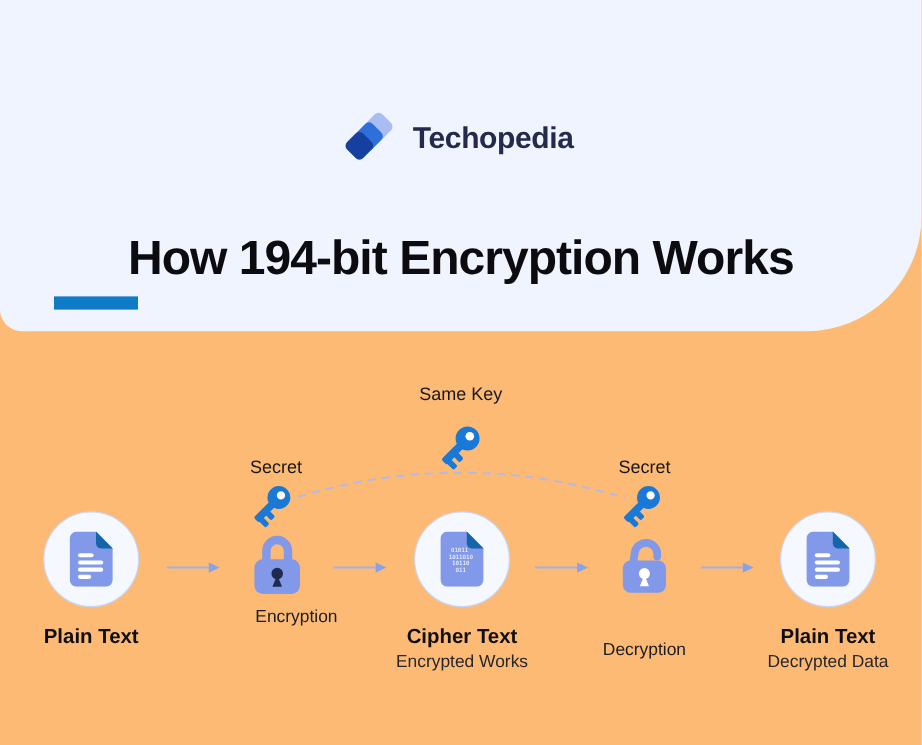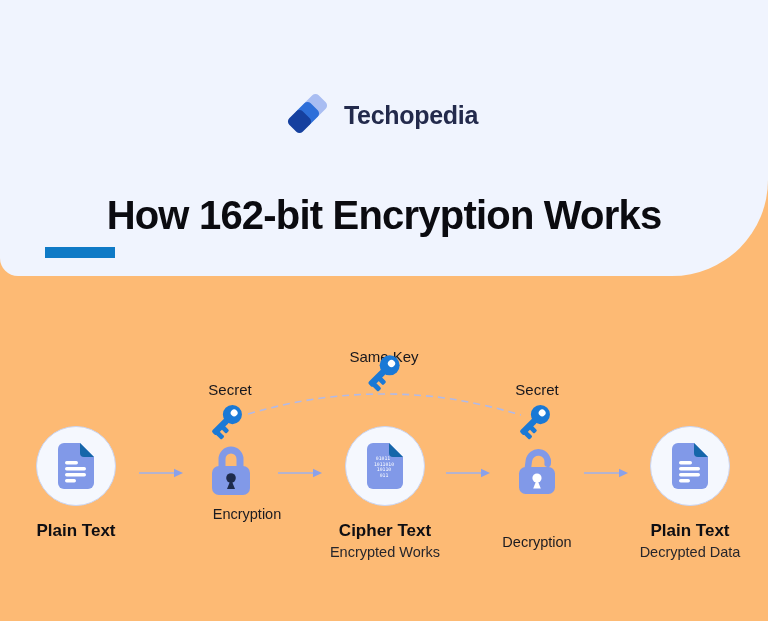--- a/index.html
+++ b/index.html
@@ -23,21 +23,21 @@
   .logo-sq.mid{left:8px;top:11px;background:#2e6fd9;}
   .logo-sq.dark{left:0px;top:19px;background:#16409f;}
   .logo-text{font-size:25px;font-weight:700;color:#232a4c;letter-spacing:-0.3px;}
   .title{
     position:absolute;top:193px;left:0;width:768px;text-align:center;
     font-size:40px;font-weight:700;color:#0b0b10;letter-spacing:-0.8px;white-space:nowrap;
   }
   .title-underline{position:absolute;left:45px;top:247px;width:70px;height:11px;background:#0f7ac6;}
   
   .lbl{position:absolute;text-align:center;color:#17171d;font-size:15px;}
-  .same-key{top:348px;left:0;width:768px;}
+  .same-key{top:320px;left:0;width:768px;}
   .secret-l{top:381px;left:180px;width:100px;}
   .secret-r{top:381px;left:487px;width:100px;}
   .keyicon{position:absolute;width:44px;height:44px;}
   .key-center{left:362px;top:349px;}
   .key-l{left:206px;top:399px;width:42px;height:42px;}
   .key-r{left:514px;top:399px;width:42px;height:42px;}
   .connector{position:absolute;left:0;top:0;width:768px;height:621px;pointer-events:none;}
   .circle{
     position:absolute;width:80px;height:80px;border-radius:50%;
     border:1.5px solid #c9d5f3;background:#f5f8fe;
@@ -70,21 +70,21 @@
 
   <div class="logo-row">
     <div class="logo-mark">
       <span class="logo-sq light"></span>
       <span class="logo-sq mid"></span>
       <span class="logo-sq dark"></span>
     </div>
     <span class="logo-text">Techopedia</span>
   </div>
 
-  <div class="title">How 162-bit Encryption Works</div>
+  <div class="title">How 194-bit Encryption Works</div>
   <div class="title-underline"></div>
 
   <svg class="connector" viewBox="0 0 768 621">
     <path d="M248 414 C300 399 340 394 384 394 C430 394 470 400 521 415" fill="none" stroke="#b1bae8" stroke-width="1.6" stroke-dasharray="7 5"></path>
   </svg>
 
   <div class="lbl same-key">Same Key</div>
   <div class="lbl secret-l">Secret</div>
   <div class="lbl secret-r">Secret</div>
 

